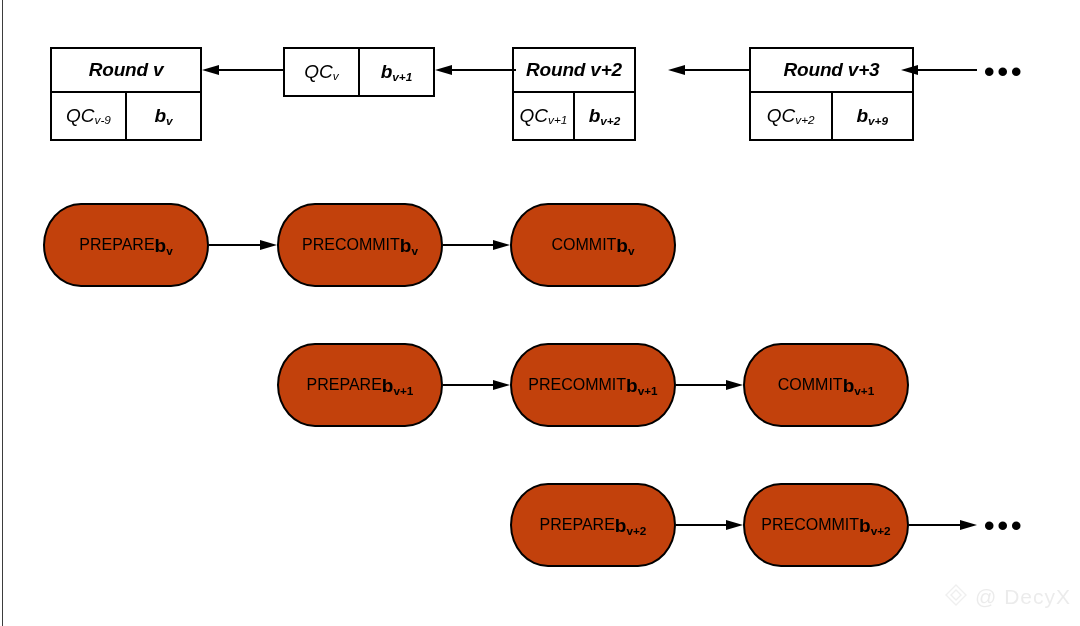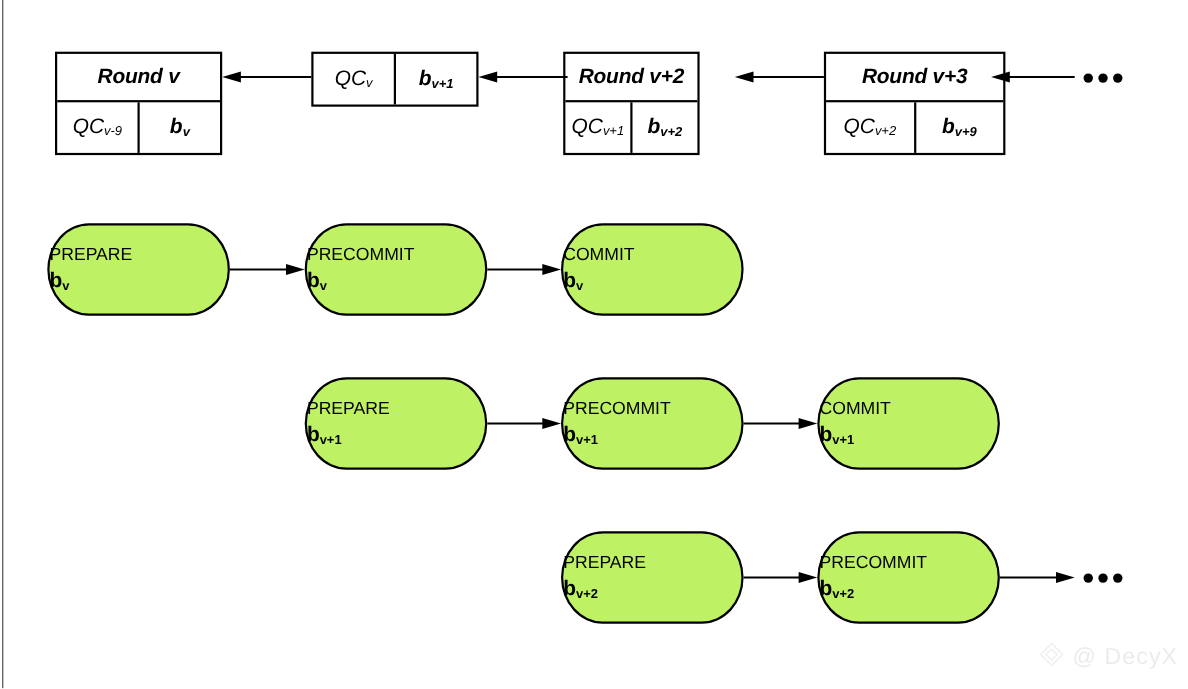--- a/index.html
+++ b/index.html
@@ -72,23 +72,24 @@
     bottom: -0.28em;
     font-weight: inherit;
   }
 
   
   .pill {
     position: absolute;
     box-sizing: border-box;
     border: 2px solid #000000;
     border-radius: 38px / 42px;
-    background: #bef264;
-    display: flex;
-    flex-direction: column;
+    background: #c2410c;
+    display: flex;
+    flex-direction: row;
+    align-items: center;
     justify-content: center;
     color: #000000;
   }
   .pill-title {
     font-size: 16px;
     line-height: 1.25;
     white-space: nowrap;
   }
   .pill-block {
     font-size: 19px;

